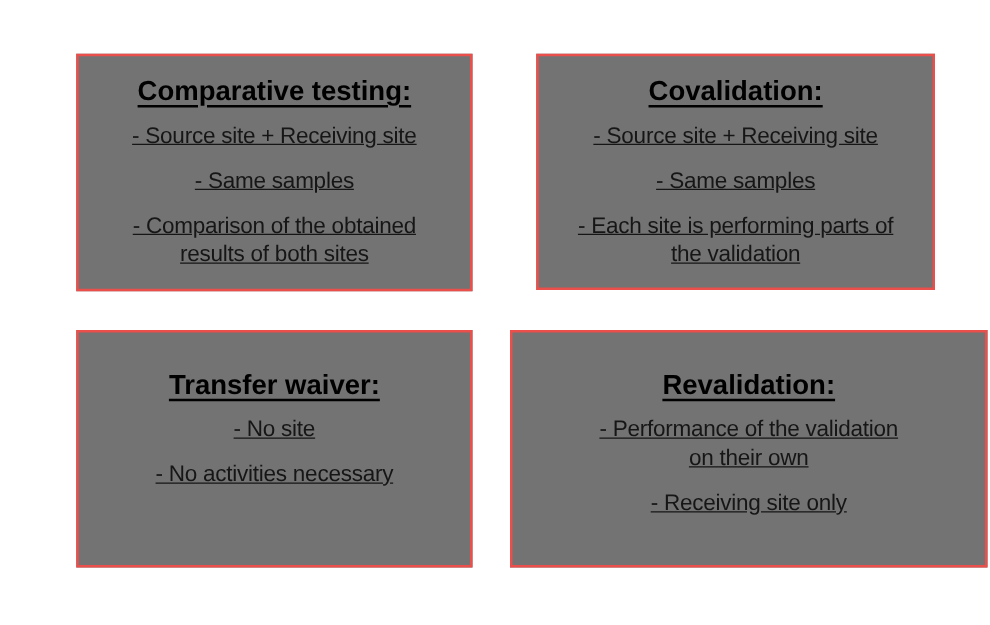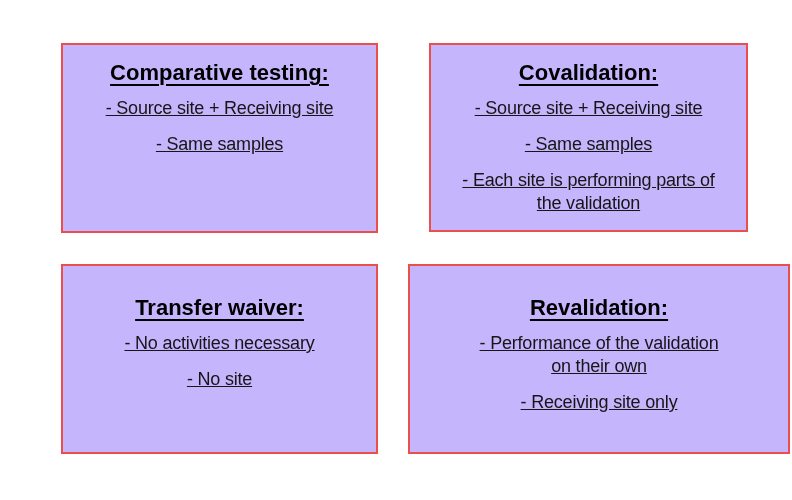--- a/index.html
+++ b/index.html
@@ -11,21 +11,21 @@
   .slide {
     position: relative;
     width: 792px;
     height: 500px;
     background: #ffffff;
     overflow: hidden;
   }
   .card {
     position: absolute;
     box-sizing: border-box;
-    background: #c4b5fd;
+    background: #737373;
     border: 2px solid #ea4f4c;
     text-align: center;
     color: #111111;
   }
   .card.top-row    { padding-top: 15px; }
   .card.bottom-row { padding-top: 29px; }
   #card-comparative  { left: 61px;  top: 43px;  width: 317px; height: 190px; }
   #card-covalidation { left: 429px; top: 43px;  width: 319px; height: 189px; }
   #card-transfer     { left: 61px;  top: 264px; width: 317px; height: 190px; }
   #card-revalidation { left: 408px; top: 264px; width: 382px; height: 190px; }
@@ -56,38 +56,40 @@
 <body>
 
 <div class="slide">
 
   <div class="card top-row" id="card-comparative">
     <h2 class="card-title">
       <span>Comparative testing:</span>
     </h2>
     <p class="bullet">- Source site + Receiving site</p>
     <p class="bullet">- Same samples</p>
+    <p class="bullet">- Comparison of the obtained
+results of both sites</p>
   </div>
 
   <div class="card top-row" id="card-covalidation">
     <h2 class="card-title">
       <span>Covalidation:</span>
     </h2>
     <p class="bullet">- Source site + Receiving site</p>
     <p class="bullet">- Same samples</p>
     <p class="bullet">- Each site is performing parts of
 the validation</p>
   </div>
 
   <div class="card bottom-row" id="card-transfer">
     <h2 class="card-title">
       <span>Transfer waiver:</span>
     </h2>
+    <p class="bullet">- No site</p>
     <p class="bullet">- No activities necessary</p>
-    <p class="bullet">- No site</p>
   </div>
 
   <div class="card bottom-row" id="card-revalidation">
     <h2 class="card-title">
       <span>Revalidation:</span>
     </h2>
     <p class="bullet">- Performance of the validation
 on their own</p>
     <p class="bullet">- Receiving site only</p>
   </div>

